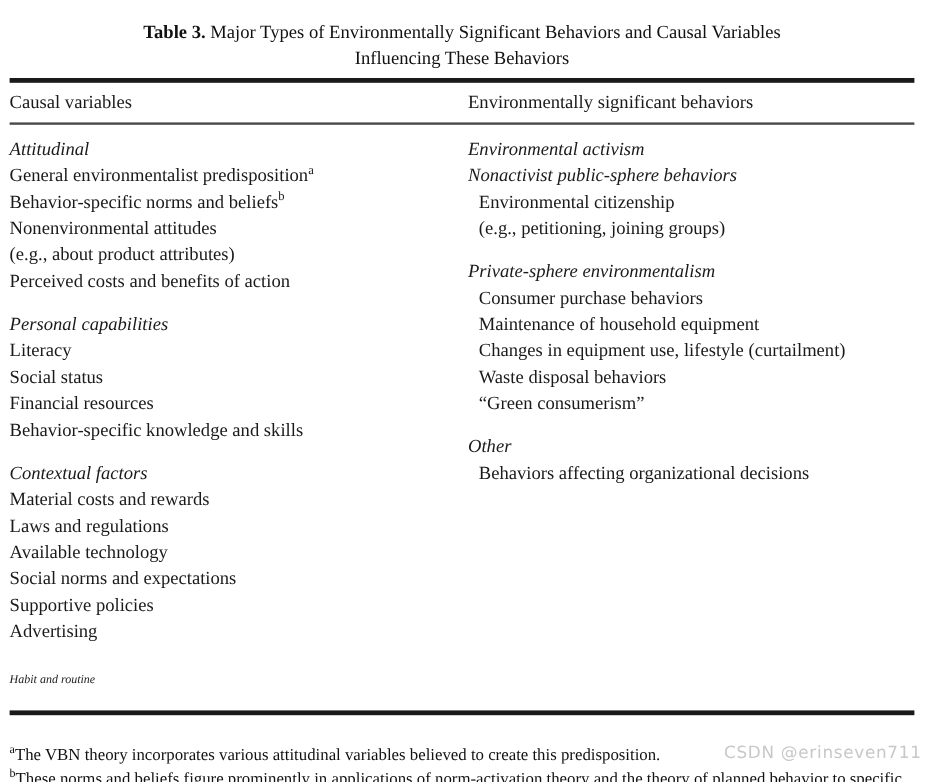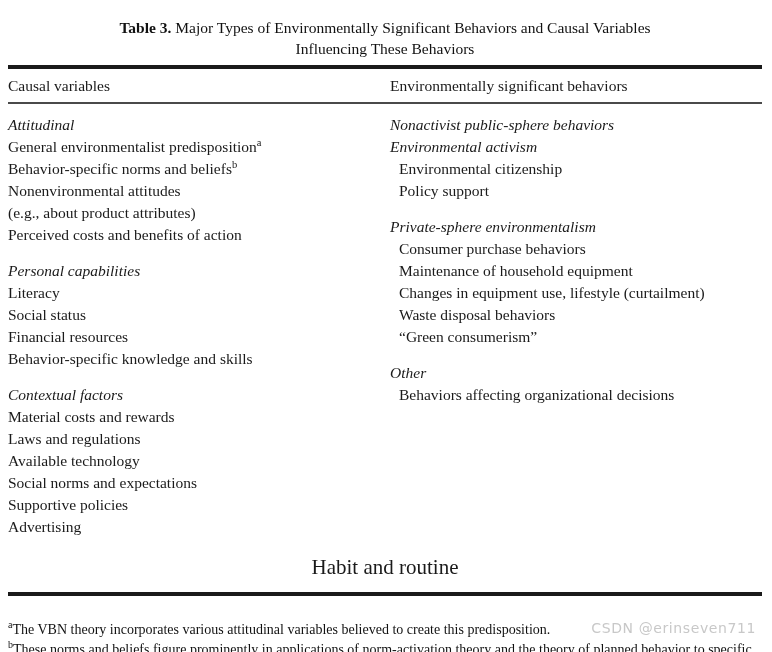--- a/index.html
+++ b/index.html
@@ -92,25 +92,25 @@
     padding-left: 9px;
   }
   sup {
     font-size: 10.5px;
     line-height: 0;
     vertical-align: super;
   }
 
   
   .habit-line {
-    font-size: 21px;
+    font-style: italic;
+    font-size: 10px;
     line-height: 22px;
     padding-top: 2px;
     padding-bottom: 8px;
-    text-align: center;
   }
 
   
   .footnotes {
     padding-top: 24px;
     font-size: 14px;
     line-height: 20px;
     color: #111;
     width: 748px;
   }
@@ -118,21 +118,21 @@
     margin: 0;
     text-align: left;
   }
   .fn sup {
     font-size: 10px;
   }
 
   
   .watermark {
     position: absolute;
-    right: 16px;
+    right: 4px;
     bottom: 16px;
     font-family: "DejaVu Sans", "Liberation Sans", sans-serif;
     font-size: 14px;
     color: #c8c8c8;
     letter-spacing: 0.6px;
     user-select: none;
   }
 </style>
 </head>
 <body>
@@ -185,24 +185,24 @@
           <div class="g-item">Social norms and expectations</div>
           <div class="g-item">Supportive policies</div>
           <div class="g-item">Advertising</div>
         </div>
 
       </div>
 
       <div class="col-right">
 
         <div class="group">
+          <div class="g-head">Environmental activism</div>
           <div class="g-head">Nonactivist public-sphere behaviors</div>
-          <div class="g-head">Environmental activism</div>
           <div class="g-item indent">Environmental citizenship</div>
-          <div class="g-item indent">Policy support</div>
+          <div class="g-item indent">(e.g., petitioning, joining groups)</div>
         </div>
 
         <div class="group">
           <div class="g-head">Private-sphere environmentalism</div>
           <div class="g-item indent">Consumer purchase behaviors</div>
           <div class="g-item indent">Maintenance of household equipment</div>
           <div class="g-item indent">Changes in equipment use, lifestyle (curtailment)</div>
           <div class="g-item indent">Waste disposal behaviors</div>
           <div class="g-item indent">“Green consumerism”</div>
         </div>

